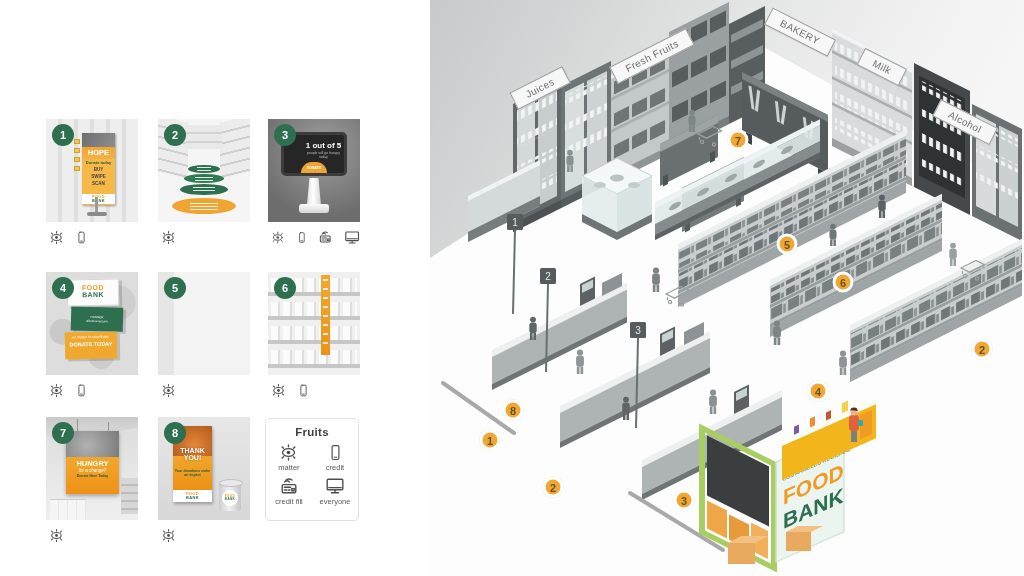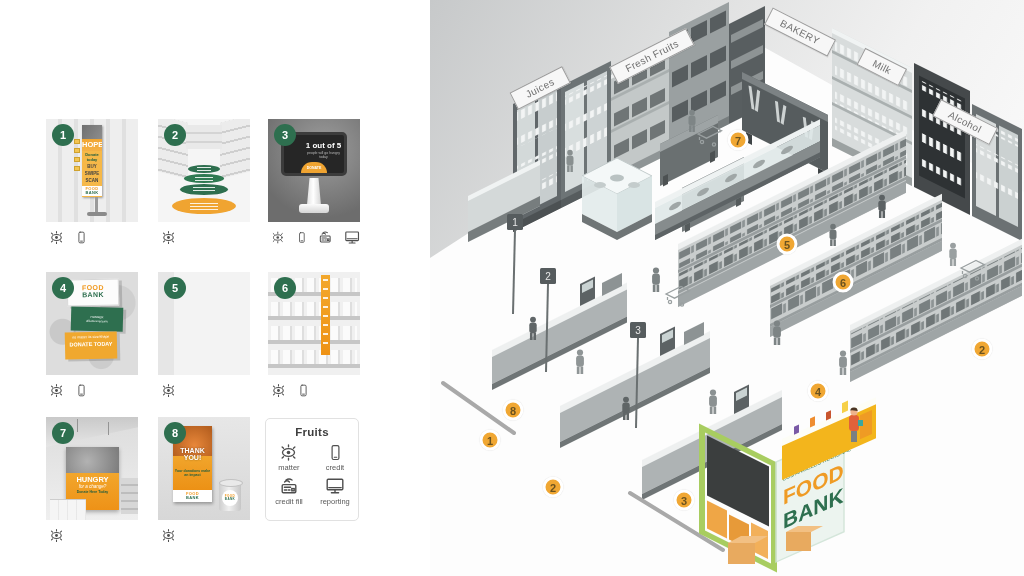--- a/index.html
+++ b/index.html
@@ -12,21 +12,21 @@
   .cell { position:absolute; width:92px; }
   .thumb { position:relative; width:92px; height:103px; background:#ececec; overflow:hidden; }
   .badge { position:absolute; top:5px; left:6px; width:22px; height:22px; border-radius:50%;
            background:#2e6f4f; color:#fff; font-size:11px; font-weight:bold;
            display:flex; align-items:center; justify-content:center; z-index:9; }
   .chs { display:flex; gap:11px; margin-top:7px; margin-left:3px; align-items:center; height:16px; }
   .icn { stroke:#4e4e4e; fill:none; stroke-width:1.4; stroke-linecap:round; }
 
   
   .t1 { background:repeating-linear-gradient(90deg,#eeeeee 0 12px,#e0e0e0 12px 16px); }
-  .t1 .bn { position:absolute; left:36px; top:6px; width:20px; height:72px; background:#f6b848;
+  .t1 .bn { position:absolute; left:36px; top:14px; width:33px; height:72px; background:#f6b848;
             box-shadow:1px 1px 2px rgba(0,0,0,.35); overflow:hidden; text-align:center; }
   .t1 .ph { height:14px; background:linear-gradient(120deg,#6f6f6f,#8d8d8d); }
   .t1 .hope { font-size:7.5px; font-weight:bold; color:#fff; background:linear-gradient(#f1a633,#f4b045); padding:1px 0 2px; }
   .t1 .cta { font-size:4px; color:#1e5c3e; font-weight:bold; margin-top:1px; }
   .t1 .opt { font-size:4.5px; color:#424242; font-weight:bold; margin-top:2px; }
   .t1 .lg { position:absolute; bottom:1px; left:0; right:0; background:#fff; padding:1px 0; }
   .lgT { display:block; font-size:4px; font-weight:bold; color:#f09a22; line-height:1; letter-spacing:.4px; }
   .lgB { display:block; font-size:4px; font-weight:bold; color:#2e6f4f; line-height:1; letter-spacing:.4px; }
   .t1 .pole { position:absolute; left:49px; top:78px; width:3px; height:16px; background:#9a9a9a; }
   .t1 .base { position:absolute; left:41px; top:93px; width:20px; height:4px; background:#8a8a8a; border-radius:2px; }
@@ -104,21 +104,21 @@
         background:linear-gradient(180deg,#f3a82c,#ee9215); }
   .t6 .strip::after { content:""; position:absolute; left:2px; right:2px; top:4px; bottom:4px;
         background:repeating-linear-gradient(180deg,rgba(255,255,255,.85) 0 2px,transparent 2px 9px); }
 
   
   .t7 { background:linear-gradient(180deg,#dcdcdc,#efefef); }
   .t7::before { content:""; position:absolute; top:0; left:0; right:0; height:30px;
         background:linear-gradient(#c9c9c9,#e6e6e6); clip-path:polygon(0 0,100% 0,100% 34%,0 100%); }
   .t7 .cb { position:absolute; top:2px; width:1px; height:13px; background:#949494; }
   .t7 .cb1 { left:31px; } .t7 .cb2 { left:62px; top:5px; }
-  .t7 .bnr { position:absolute; left:20px; top:14px; width:53px; height:63px; box-shadow:0 2px 4px rgba(0,0,0,.3);margin-top:16px; }
+  .t7 .bnr { position:absolute; left:20px; top:14px; width:53px; height:63px; box-shadow:0 2px 4px rgba(0,0,0,.3); }
   .t7 .ph2 { height:26px; background:radial-gradient(circle at 40% 55%,#b2b2b2,#7a7a7a); }
   .t7 .or { height:37px; background:linear-gradient(180deg,#f2a62c,#ee9217); text-align:center; color:#fff; }
   .t7 .hg { font-size:7.5px; font-weight:bold; padding-top:2px; }
   .t7 .fc { font-size:4.5px; font-style:italic; }
   .t7 .dh { font-size:3.5px; color:#1e5c3e; font-weight:bold; margin-top:1px; }
   .t7 .stk { position:absolute; bottom:0; left:4px; width:36px; height:21px;
         background:linear-gradient(rgba(255,255,255,.4),rgba(255,255,255,.4)),
         repeating-linear-gradient(90deg,#efefef 0 8px,#d8d8d8 8px 9px); border-top:1px solid #cdcdcd; }
   .t7 .shr { position:absolute; right:0; bottom:6px; width:17px; height:36px;
         background:repeating-linear-gradient(180deg,#d7d7d7 0 6px,#bdbdbd 6px 8px); }
@@ -408,21 +408,21 @@
         <div class="lg-item">
           <svg class="icn" width="20" height="20" viewBox="0 0 20 20">
               <use href="#i-card"></use>
             </svg>
           <span style="width:40px">credit fill</span>
         </div>
         <div class="lg-item">
           <svg class="icn" width="22" height="20" viewBox="0 0 20 20">
               <use href="#i-monitor"></use>
             </svg>
-          <span>reporting</span>
+          <span>everyone</span>
         </div>
       </div>
     </div>
   </section>
 
   <section class="right-panel">
     <svg class="store-svg" viewBox="0 0 594 576">
       <defs>
         <linearGradient id="wallG" x1="0" y1="0" x2="1" y2="0.55">
           <stop offset="0" stop-color="#c7c9ca"></stop>

